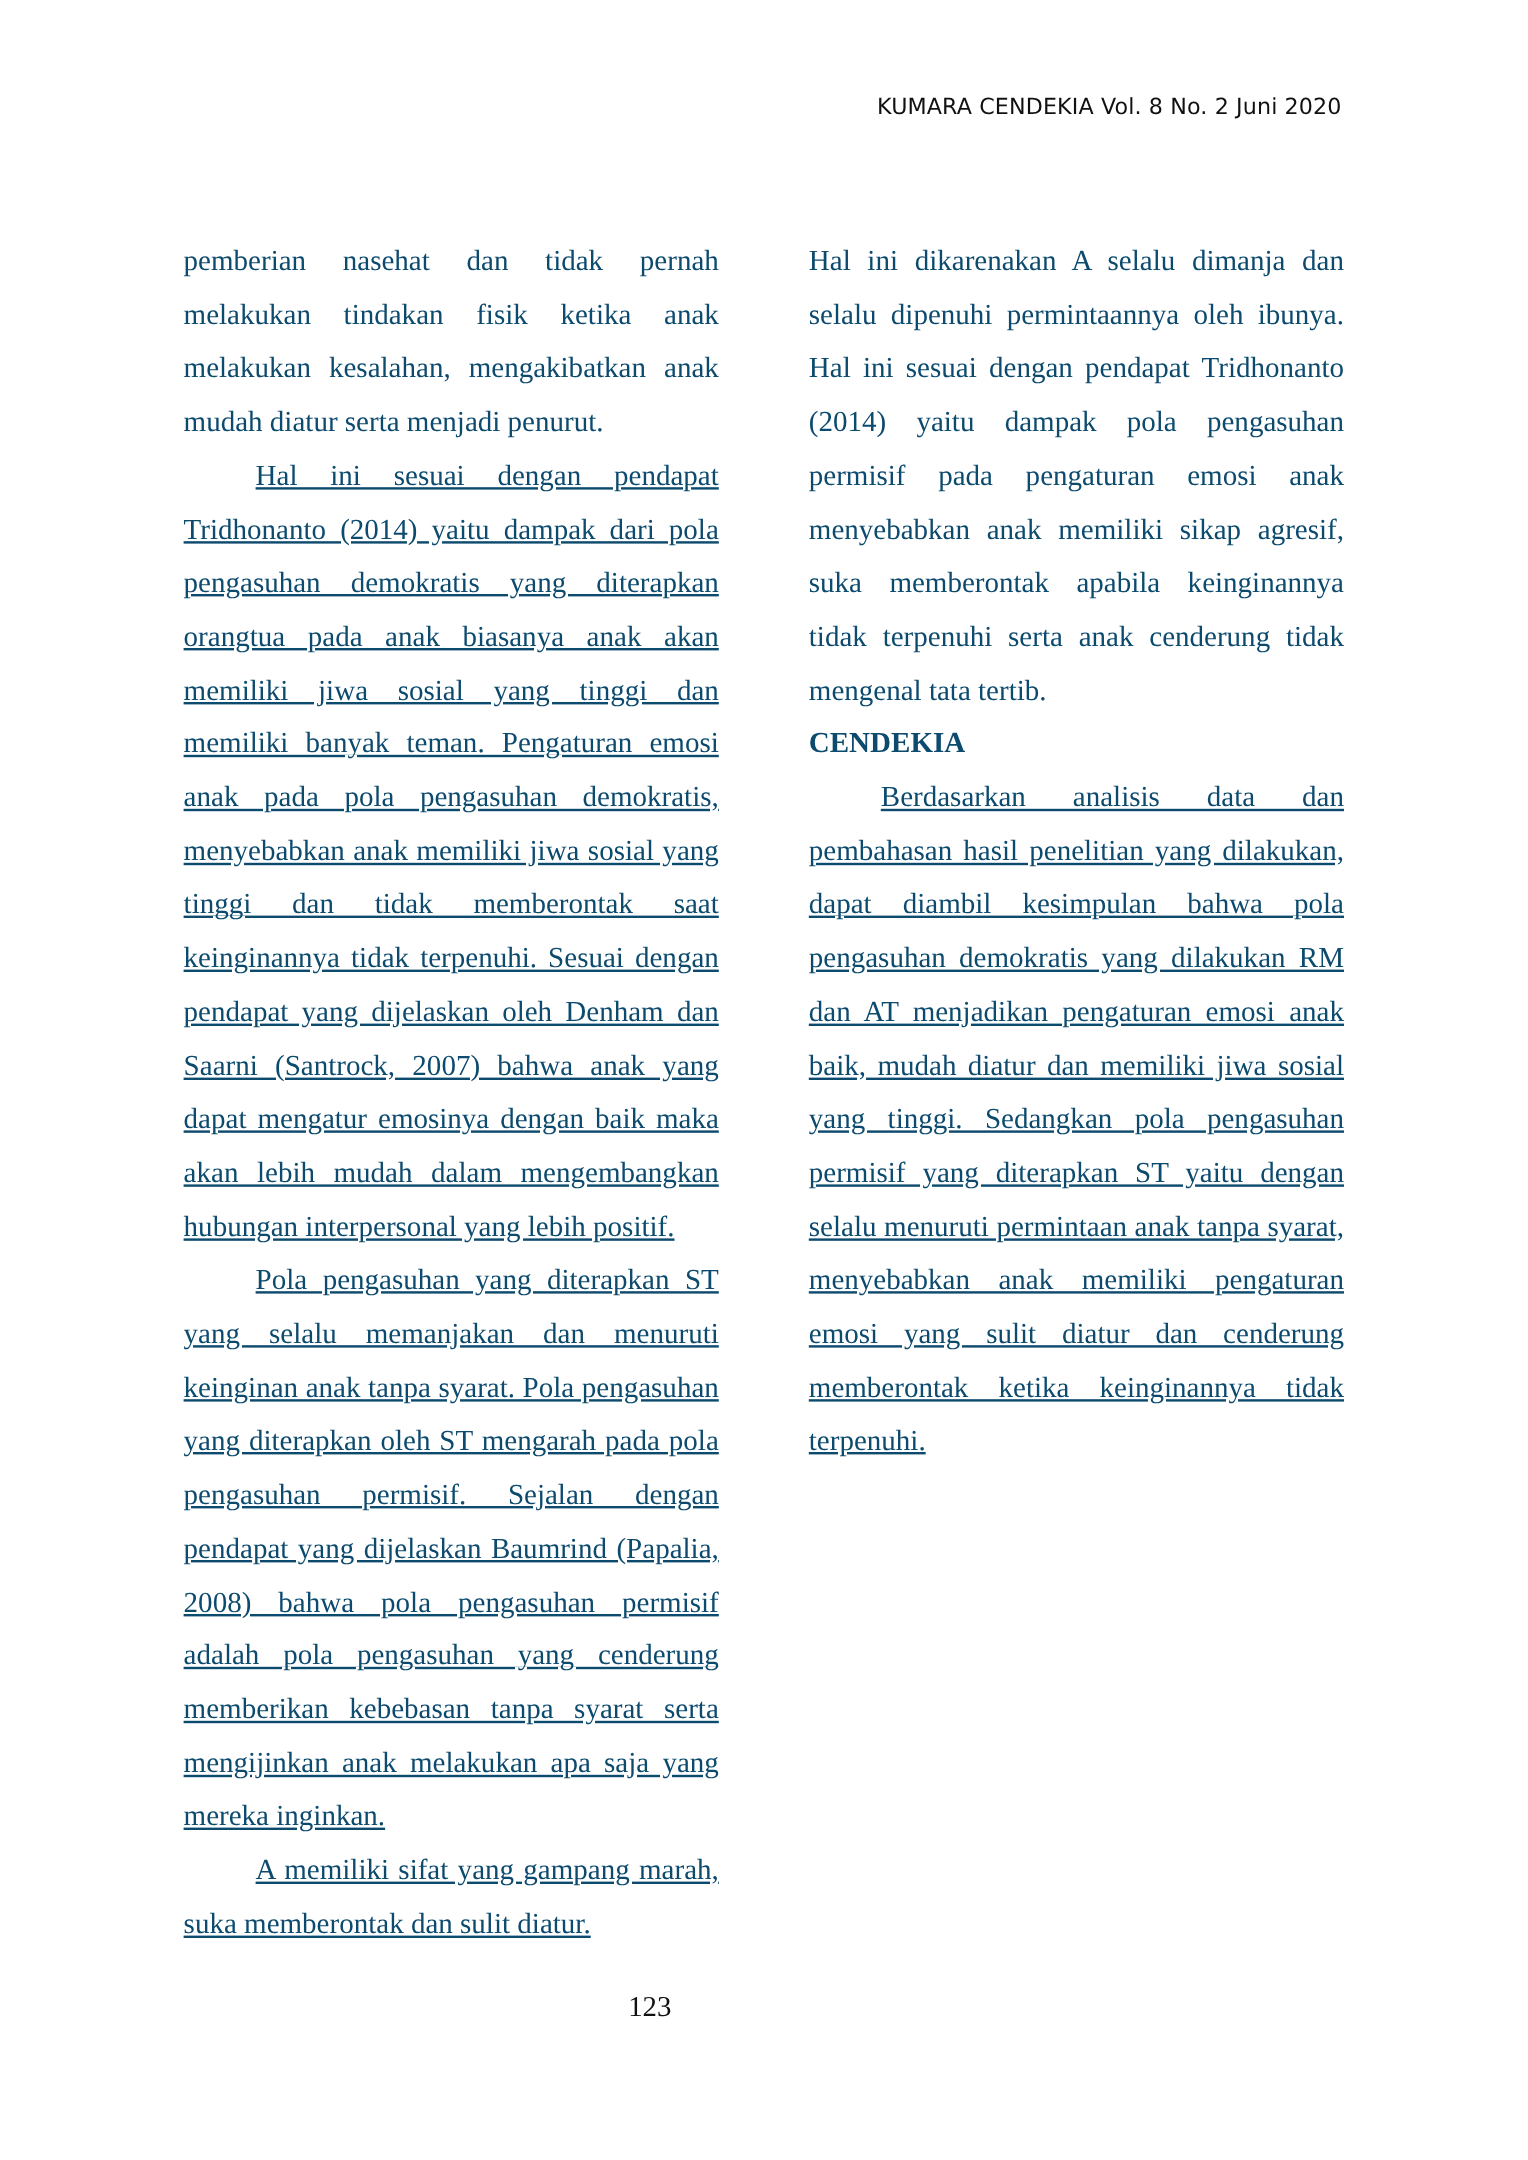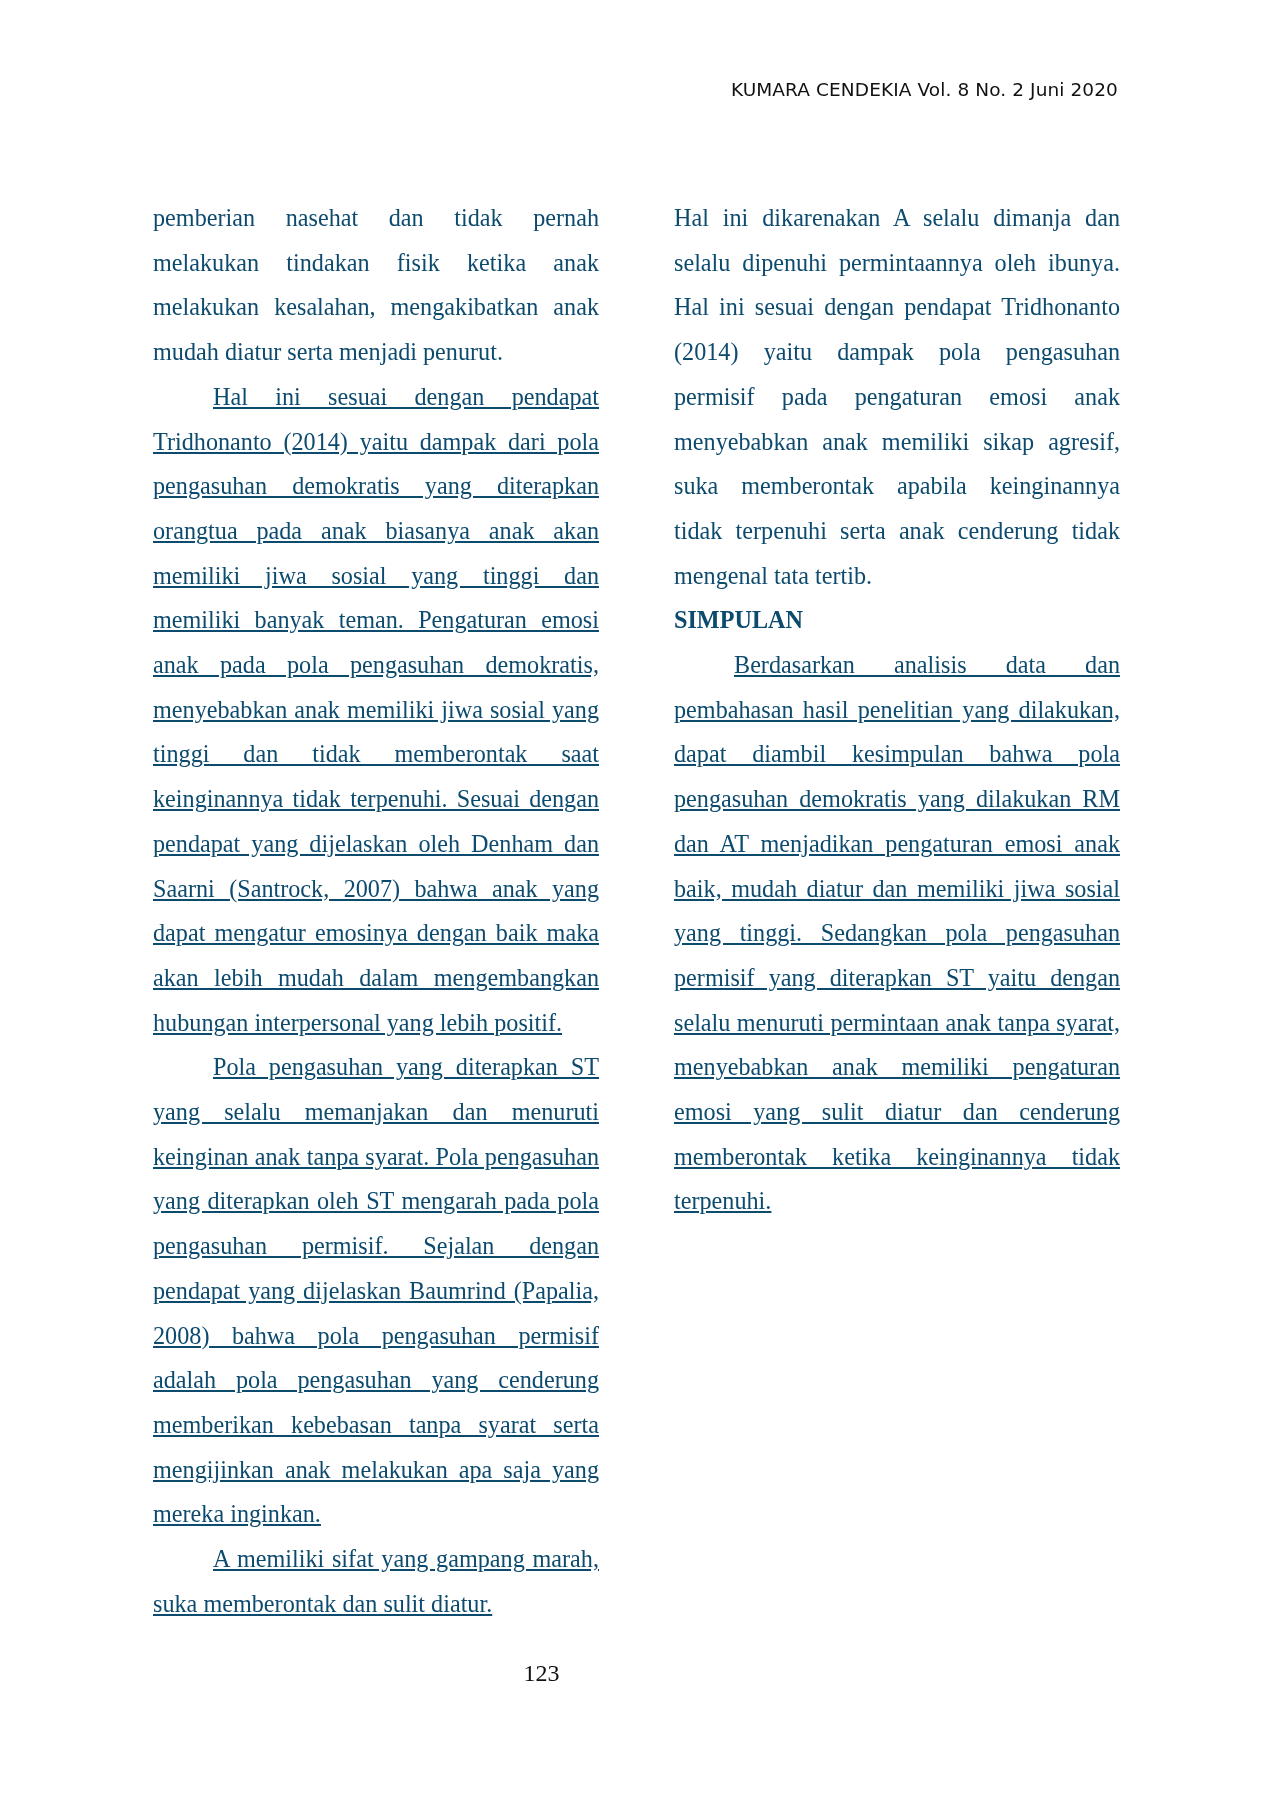--- a/index.html
+++ b/index.html
@@ -36,18 +36,18 @@
 
   <div class="col left">
     <p>pemberian nasehat dan tidak pernah melakukan tindakan fisik ketika anak melakukan kesalahan, mengakibatkan anak mudah diatur serta menjadi penurut.</p>
     <p class="indent">Hal ini sesuai dengan pendapat Tridhonanto (2014) yaitu dampak dari pola pengasuhan demokratis yang diterapkan orangtua pada anak biasanya anak akan memiliki jiwa sosial yang tinggi dan memiliki banyak teman. Pengaturan emosi anak pada pola pengasuhan demokratis, menyebabkan anak memiliki jiwa sosial yang tinggi dan tidak memberontak saat keinginannya tidak terpenuhi. Sesuai dengan pendapat yang dijelaskan oleh Denham dan Saarni (Santrock, 2007) bahwa anak yang dapat mengatur emosinya dengan baik maka akan lebih mudah dalam mengembangkan hubungan interpersonal yang lebih positif.</p>
     <p class="indent">Pola pengasuhan yang diterapkan ST yang selalu memanjakan dan menuruti keinginan anak tanpa syarat. Pola pengasuhan yang diterapkan oleh ST mengarah pada pola pengasuhan permisif. Sejalan dengan pendapat yang dijelaskan Baumrind (Papalia, 2008) bahwa pola pengasuhan permisif adalah pola pengasuhan yang cenderung memberikan kebebasan tanpa syarat serta mengijinkan anak melakukan apa saja yang mereka inginkan.</p>
     <p class="indent">A memiliki sifat yang gampang marah, suka memberontak dan sulit diatur.</p>
   </div>
 
   <div class="col right">
     <p>Hal ini dikarenakan A selalu dimanja dan selalu dipenuhi permintaannya oleh ibunya. Hal ini sesuai dengan pendapat Tridhonanto (2014) yaitu dampak pola pengasuhan permisif pada pengaturan emosi anak menyebabkan anak memiliki sikap agresif, suka memberontak apabila keinginannya tidak terpenuhi serta anak cenderung tidak mengenal tata tertib.</p>
-    <h2>SIMPULAN</h2>
+    <h2>CENDEKIA</h2>
     <p class="indent">Berdasarkan analisis data dan pembahasan hasil penelitian yang dilakukan, dapat diambil kesimpulan bahwa pola pengasuhan demokratis yang dilakukan RM dan AT menjadikan pengaturan emosi anak baik, mudah diatur dan memiliki jiwa sosial yang tinggi. Sedangkan pola pengasuhan permisif yang diterapkan ST yaitu dengan selalu menuruti permintaan anak tanpa syarat, menyebabkan anak memiliki pengaturan emosi yang sulit diatur dan cenderung memberontak ketika keinginannya tidak terpenuhi.</p>
   </div>
 
   <div class="page-number">123</div>
 </div>
 
 </body></html>

